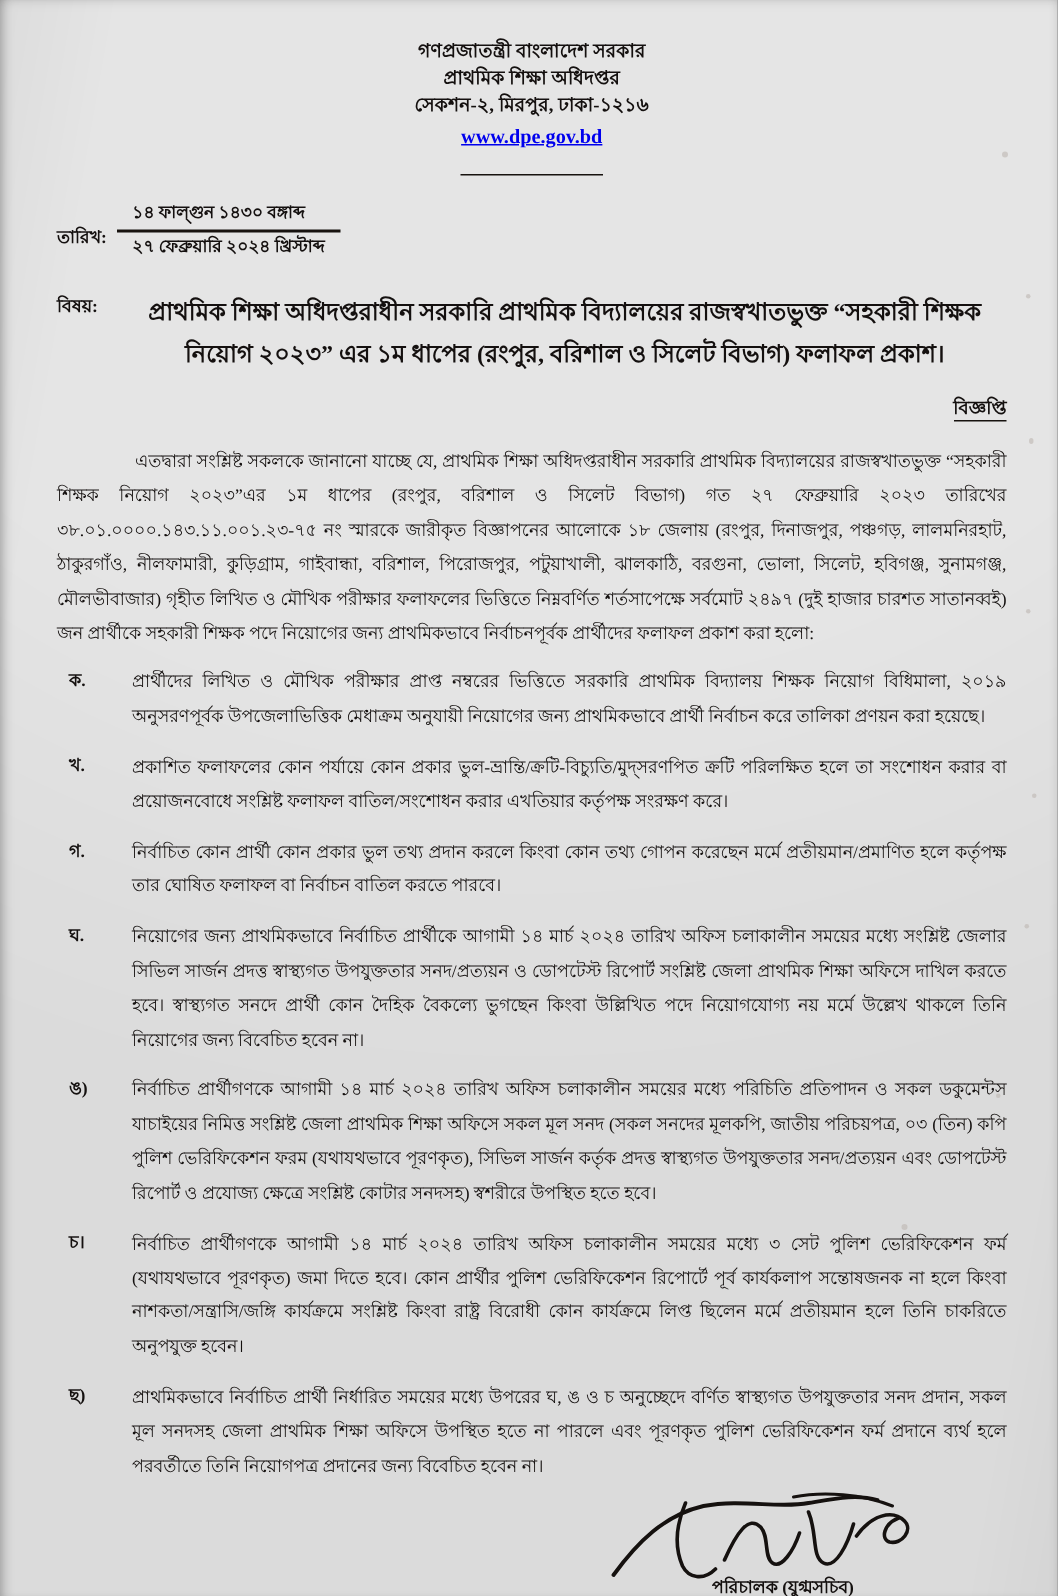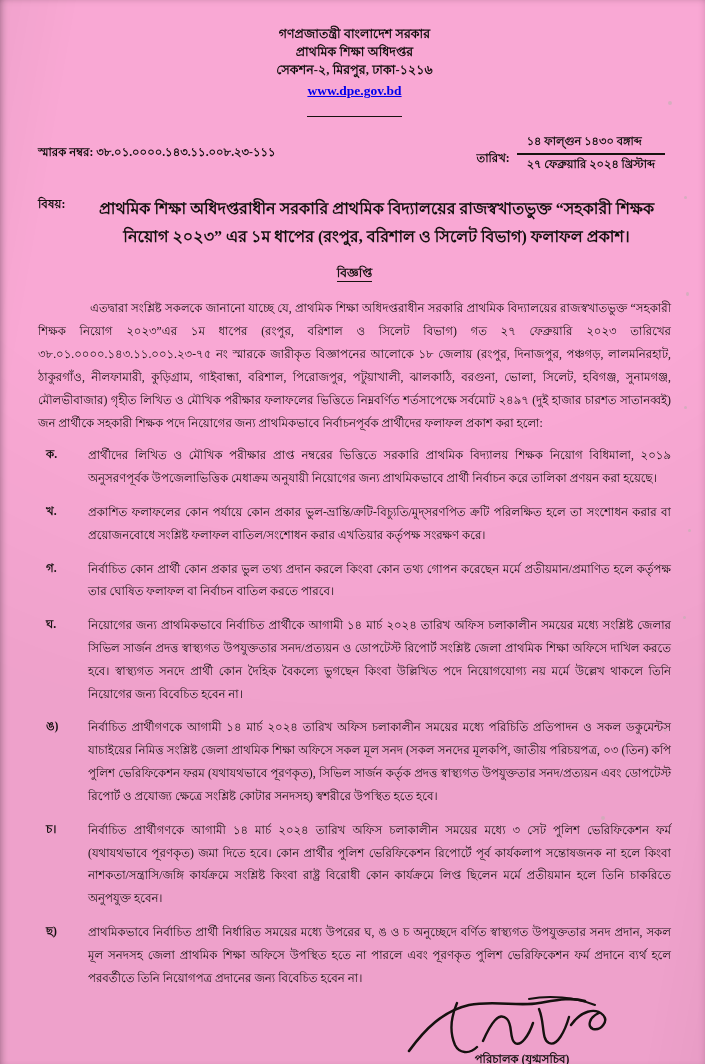--- a/index.html
+++ b/index.html
@@ -6,21 +6,21 @@
   html, body {
     margin: 0;
     padding: 0;
     background: #8c8c8c;
   }
   .page {
     position: relative;
     width: 705px;
     height: 1064px;
     margin: 0 auto;
-    background: #f9a8d4;
+    background: #e5e5e5;
     box-sizing: border-box;
     overflow: hidden;
     font-family: "Liberation Serif", "DejaVu Serif", serif;
     color: #14100f;
     box-shadow: inset 7px 0 9px -7px rgba(0,0,0,.40),
                 inset -4px 0 8px -6px rgba(0,0,0,.22),
                 inset 0 6px 10px -8px rgba(0,0,0,.18);
   }
   
   .page::after {
@@ -61,21 +61,21 @@
   .date-stack { text-align: left; }
   .date-stack .d1 { font-size: 11.4px; font-weight: 600; padding: 0 10px 1px; }
   .date-stack .rule { height: 1.1px; background: #17120f; }
   .date-stack .d2 { font-size: 11.4px; font-weight: 600; padding: 1px 10px 0; }
 
   
   .subject { display: flex; margin-top: 20px; gap: 2px; }
   .subject .lbl { font-size: 11.8px; font-weight: 700; flex: 0 0 42px; }
   .subject .val { font-size: 16px; font-weight: 700; line-height: 1.78; text-align: center; }
 
-  .notice-head { text-align: center; margin-top: 12px; }
+  .notice-head { text-align: right; margin-top: 12px; }
   .notice-head span {
     font-size: 12.2px;
     font-weight: 700;
     border-bottom: 1.2px solid #17120f;
     padding-bottom: 0.5px;
   }
 
   
   .body-para {
     margin-top: 14px;
@@ -154,21 +154,20 @@
   <div class="inner">
 
     <div class="masthead">
       <div>গণপ্রজাতন্ত্রী বাংলাদেশ সরকার</div>
       <div>প্রাথমিক শিক্ষা অধিদপ্তর</div>
       <div>সেকশন-২, মিরপুর, ঢাকা-১২১৬</div>
       <a class="site" href="#">www.dpe.gov.bd</a>
     </div>
 
     <div class="memoline">
-      <div class="memo-no">স্মারক নম্বর: ৩৮.০১.০০০০.১৪৩.১১.০০৮.২৩-১১১</div>
       <div class="date-wrap">
         <div class="date-label">তারিখ:</div>
         <div class="date-stack">
           <div class="d1">১৪ ফাল্গুন ১৪৩০ বঙ্গাব্দ</div>
           <div class="rule"></div>
           <div class="d2">২৭ ফেব্রুয়ারি ২০২৪ খ্রিস্টাব্দ</div>
         </div>
       </div>
     </div>
 

